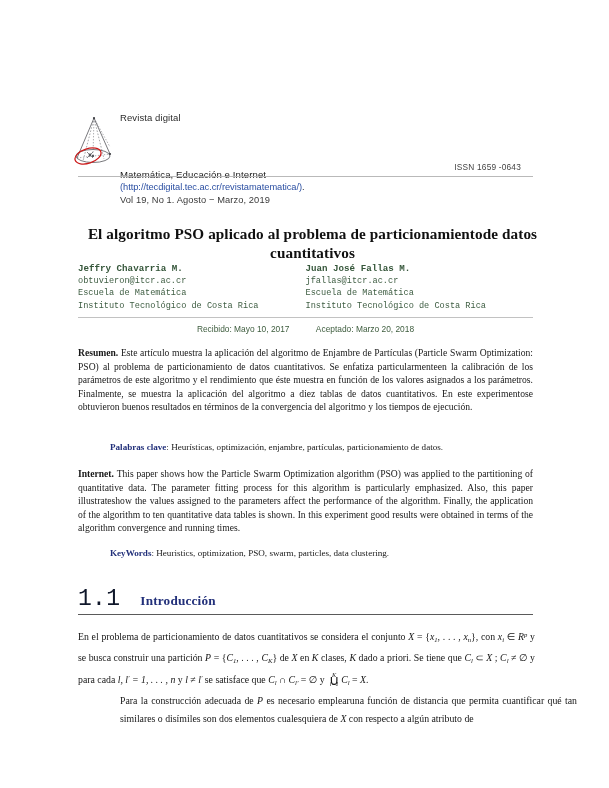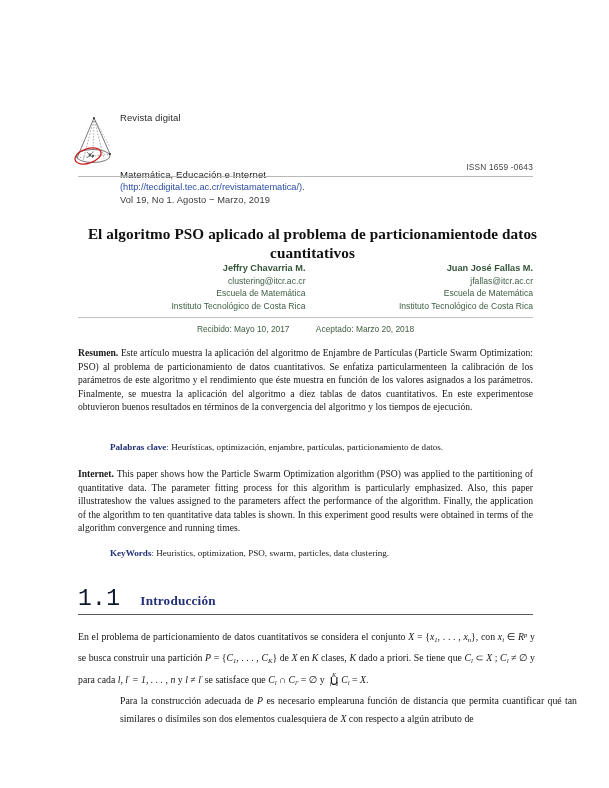--- a/index.html
+++ b/index.html
@@ -72,21 +72,21 @@
   .mh-line3 .dot { color: #2c2c2c; }
   .mh-line4 {
     font-family: "Liberation Sans", sans-serif;
     font-size: 9.3px;
     color: #3a3a3a;
     line-height: 13px;
     letter-spacing: .1px;
   }
   .issn {
     position: absolute;
-    right: 0;
+    right: 12px;
     top: 50px;
     font-family: "Liberation Sans", sans-serif;
     font-size: 8.3px;
     color: #444;
     letter-spacing: .2px;
   }
   .masthead-rule {
     position: absolute;
     left: 78px;
     top: 176px;
@@ -114,22 +114,22 @@
   
   .authors {
     position: absolute;
     left: 78px;
     top: 262px;
     width: 455px;
     display: flex;
   }
   .author-col {
     flex: 1 1 50%;
-    text-align: right;
-    font-family: Liberation Sans, sans-serif;
+    text-align: left;
+    font-family: Liberation Mono, monospace;
     color: #3d5c3d;
   }
   .author-name {
     font-size: 9.2px;
     font-weight: bold;
     line-height: 13px;
     color: #35563a;
   }
   .author-email {
     font-size: 8.6px;
@@ -309,21 +309,21 @@
     </div>
     <div class="issn">ISSN 1659 -0643</div>
   </div>
   <div class="masthead-rule"></div>
 
   <div class="title">El algoritmo PSO aplicado al problema de particionamientode datos cuantitativos</div>
 
   <div class="authors">
     <div class="author-col">
       <div class="author-name">Jeffry Chavarria M.</div>
-      <div class="author-email">clustering@itcr.ac.cr</div>
+      <div class="author-email">obtuvieron@itcr.ac.cr</div>
       <div class="author-aff">Escuela de Matemática</div>
       <div class="author-aff">Instituto Tecnológico de Costa Rica</div>
     </div>
     <div class="author-col">
       <div class="author-name">Juan José Fallas M.</div>
       <div class="author-email">jfallas@itcr.ac.cr</div>
       <div class="author-aff">Escuela de Matemática</div>
       <div class="author-aff">Instituto Tecnológico de Costa Rica</div>
     </div>
   </div>

